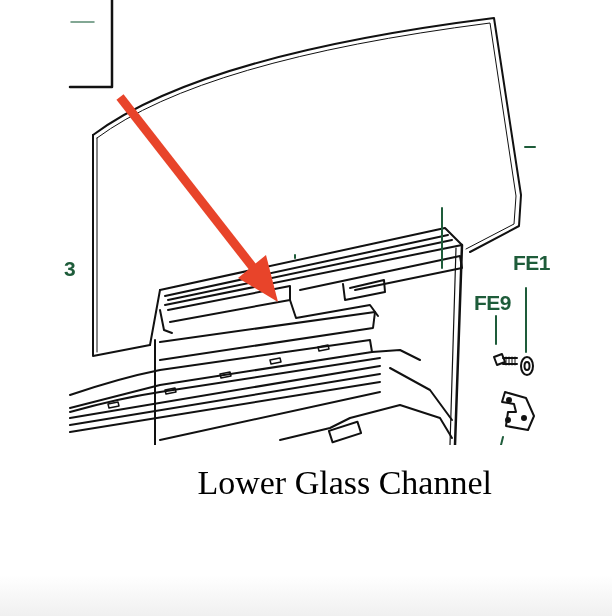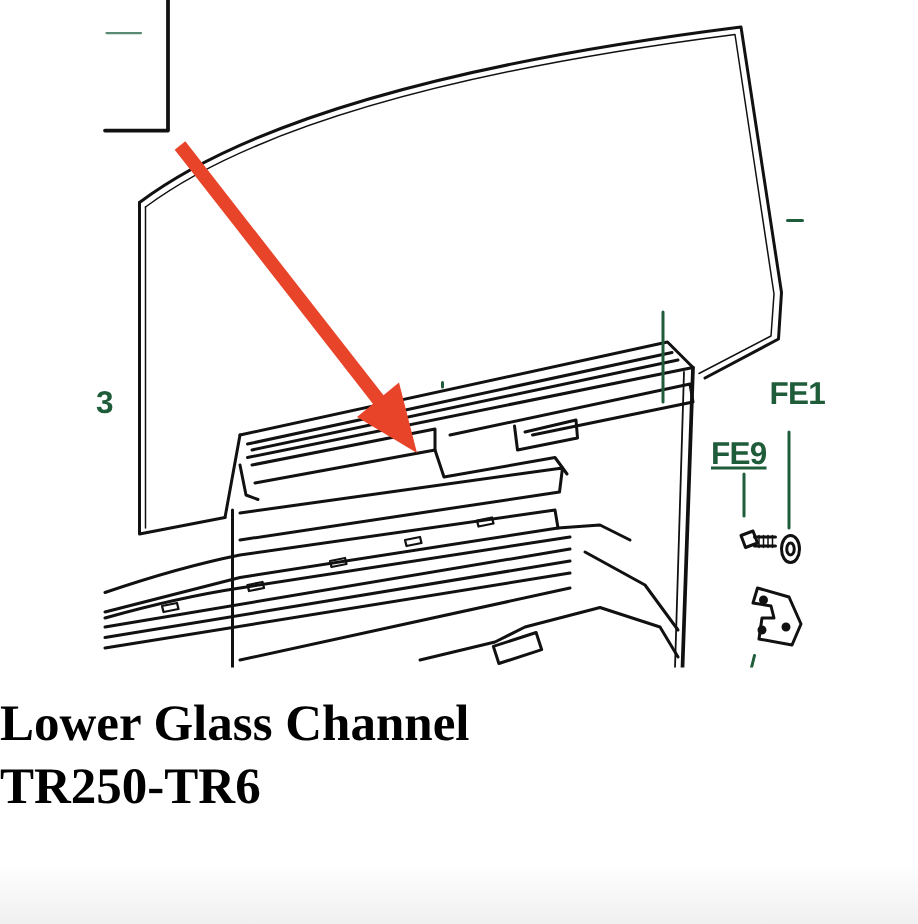--- a/index.html
+++ b/index.html
@@ -18,23 +18,23 @@
     position: absolute;
     font-family: "Liberation Sans", sans-serif;
     font-weight: bold;
     color: #1e5c3a;
     font-size: 21px;
     line-height: 1;
     letter-spacing: -0.5px;
   }
   .caption {
     position: absolute; left: 0; top: 462px; width: 492px;
-    text-align: left;
+    text-align: right;
     font-family: "Liberation Serif", serif;
-    font-weight: bold;
+    font-weight: normal;
     font-size: 34px;
     line-height: 42px;
     color: #000;
   }
   .caption div { white-space: nowrap; }
 </style>
 </head>
 <body>
 
 <div class="diagram">
@@ -117,19 +117,18 @@
     </g>
 
     <g>
       <line x1="120" y1="97" x2="255" y2="270" stroke="#e8442a" stroke-width="9" stroke-linecap="butt"></line>
       <polygon points="278,302 238,278 266,255" fill="#e8442a"></polygon>
     </g>
   </svg>
 
   <div class="callout" style="left:64px; top:258px;">3</div>
   <div class="callout" style="left:497px; top:252px;margin-left:16px;">FE1</div>
-  <div class="callout" style="left:474px; top:292px;text-decoration:underline;">FE9</div>
+  <div class="callout" style="left:474px; top:292px;">FE9</div>
 </div>
 
 <div class="caption">
   <div>Lower Glass Channel</div>
-  <div>TR250-TR6</div>
 </div>
 
 </body></html>

